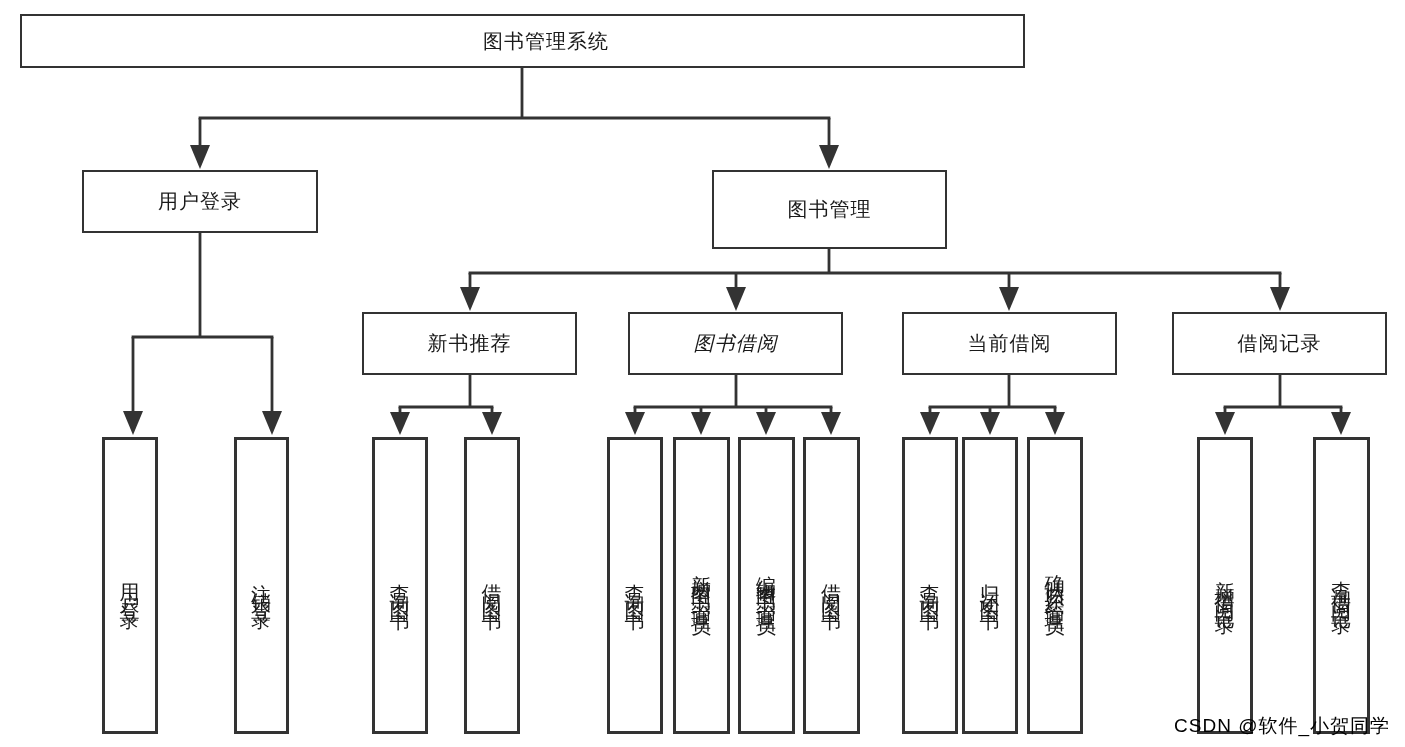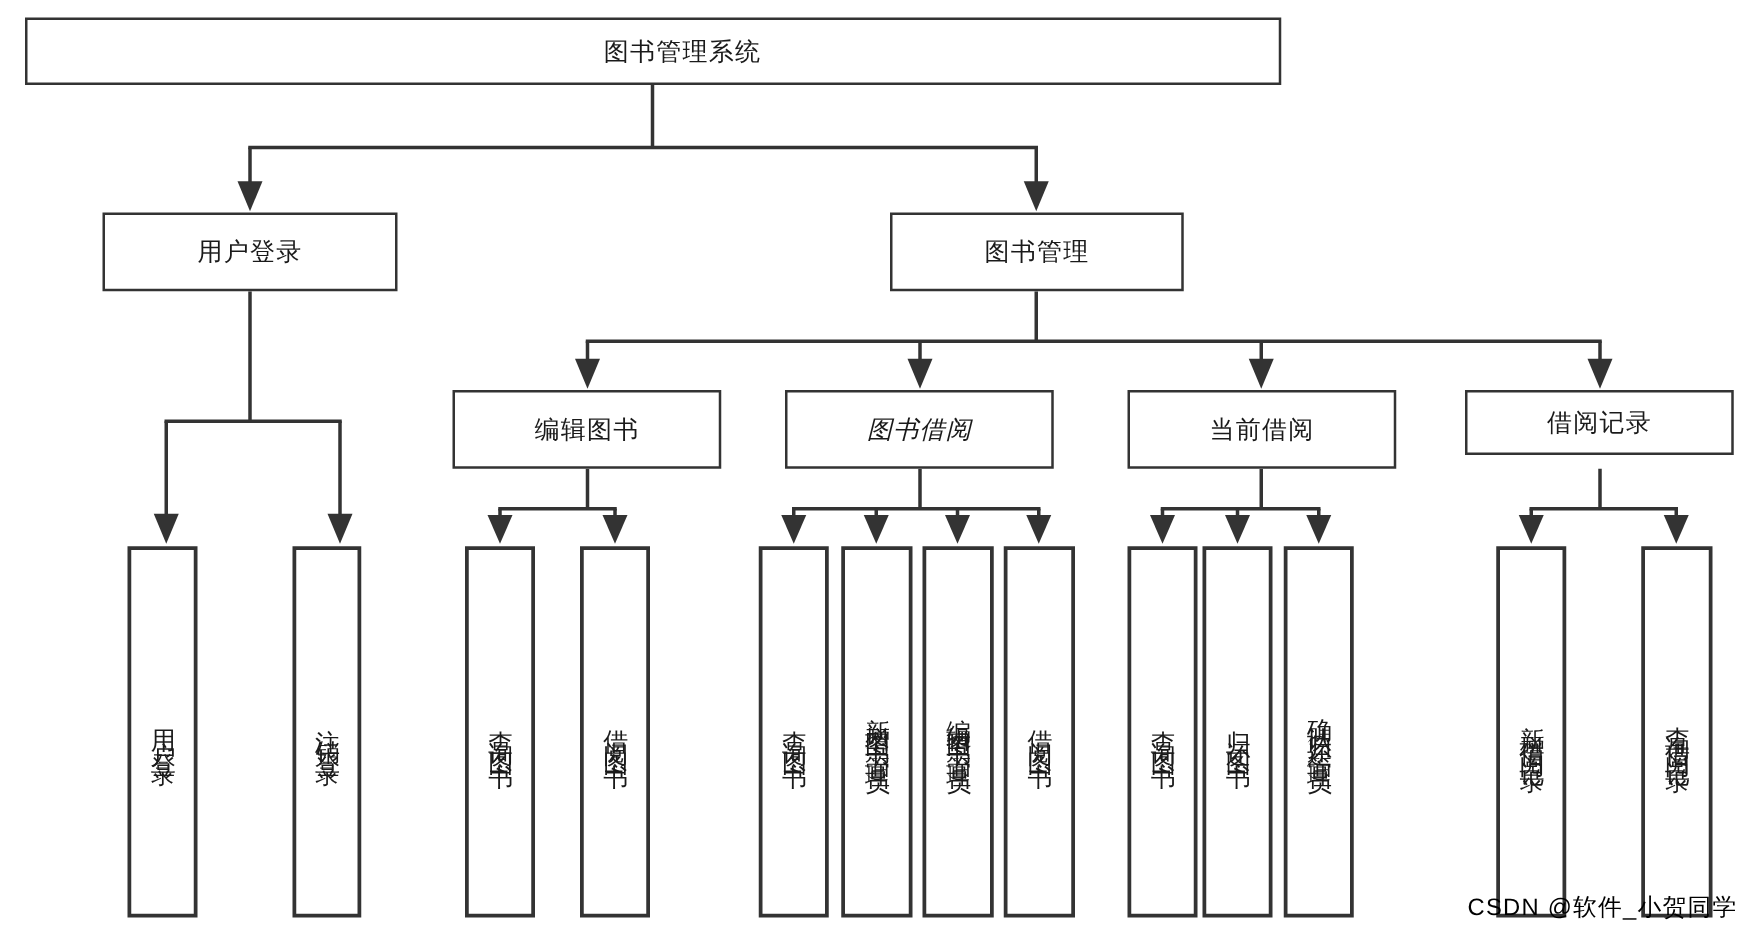--- a/index.html
+++ b/index.html
@@ -128,26 +128,26 @@
       <path d="M980 412 L1000 412 L990 435 Z"></path>
       <path d="M1045 412 L1065 412 L1055 435 Z"></path>
       <path d="M1215 412 L1235 412 L1225 435 Z"></path>
       <path d="M1331 412 L1351 412 L1341 435 Z"></path>
     </g>
   </svg>
 
   <div class="node" style="left:20px; top:14px; width:1005px; height:54px;padding-left:47px;">图书管理系统</div>
 
   <div class="node" style="left:82px; top:170px; width:236px; height:63px;">用户登录</div>
-  <div class="node" style="left:712px; top:170px; width:235px; height:63px;">图书管理</div>
+  <div class="node" style="left:712px; top:170px; width:235px; height:79px;">图书管理</div>
 
-  <div class="node" style="left:362px; top:312px; width:215px; height:63px;">编辑图书</div>
+  <div class="node" style="left:362px; top:312px; width:215px; height:63px;">新书推荐</div>
   <div class="node" style="left:628px; top:312px; width:215px; height:63px;font-style:italic;">图书借阅</div>
   <div class="node" style="left:902px; top:312px; width:215px; height:63px;">当前借阅</div>
-  <div class="node" style="left:1172px; top:312px; width:215px; height:52px;text-align:right;">借阅记录</div>
+  <div class="node" style="left:1172px; top:312px; width:215px; height:63px;text-align:right;">借阅记录</div>
 
   <div class="vnode" style="left:102px; top:437px; width:56px; height:297px;">用户登录</div>
   <div class="vnode" style="left:234px; top:437px; width:55px; height:297px;">注销登录</div>
 
   <div class="vnode" style="left:372px; top:437px; width:56px; height:297px;">查询图书</div>
   <div class="vnode" style="left:464px; top:437px; width:56px; height:297px;">借阅图书</div>
 
   <div class="vnode" style="left:607px; top:437px; width:56px; height:297px;">查询图书</div>
   <div class="vnode" style="left:673px; top:437px; width:57px; height:297px; letter-spacing:6px;">新增图书（管理员）</div>
   <div class="vnode" style="left:738px; top:437px; width:57px; height:297px; letter-spacing:6px;">编辑图书（管理员）</div>

